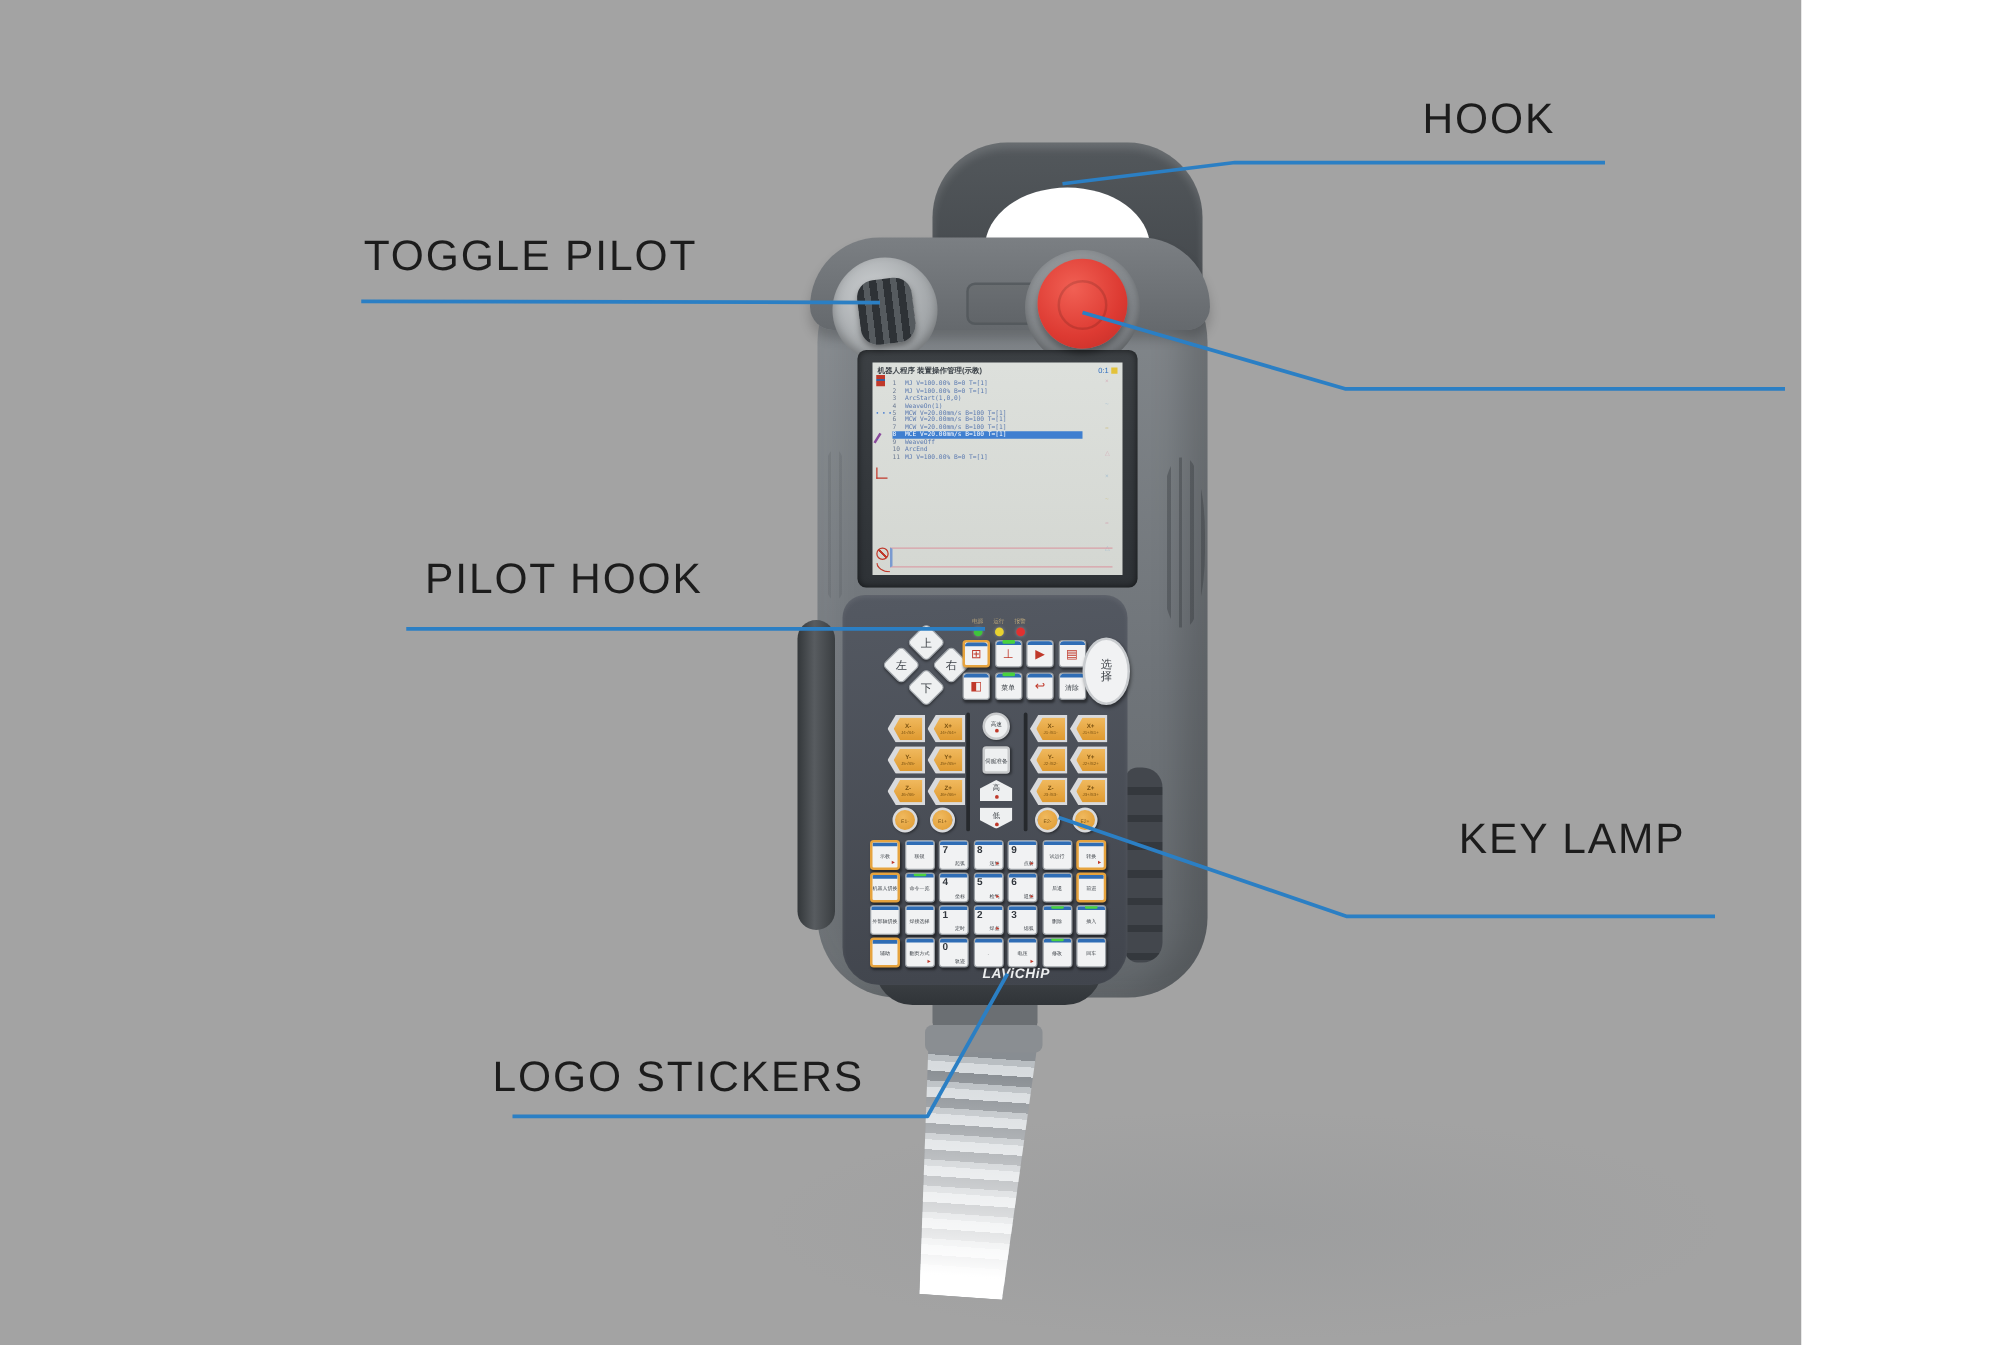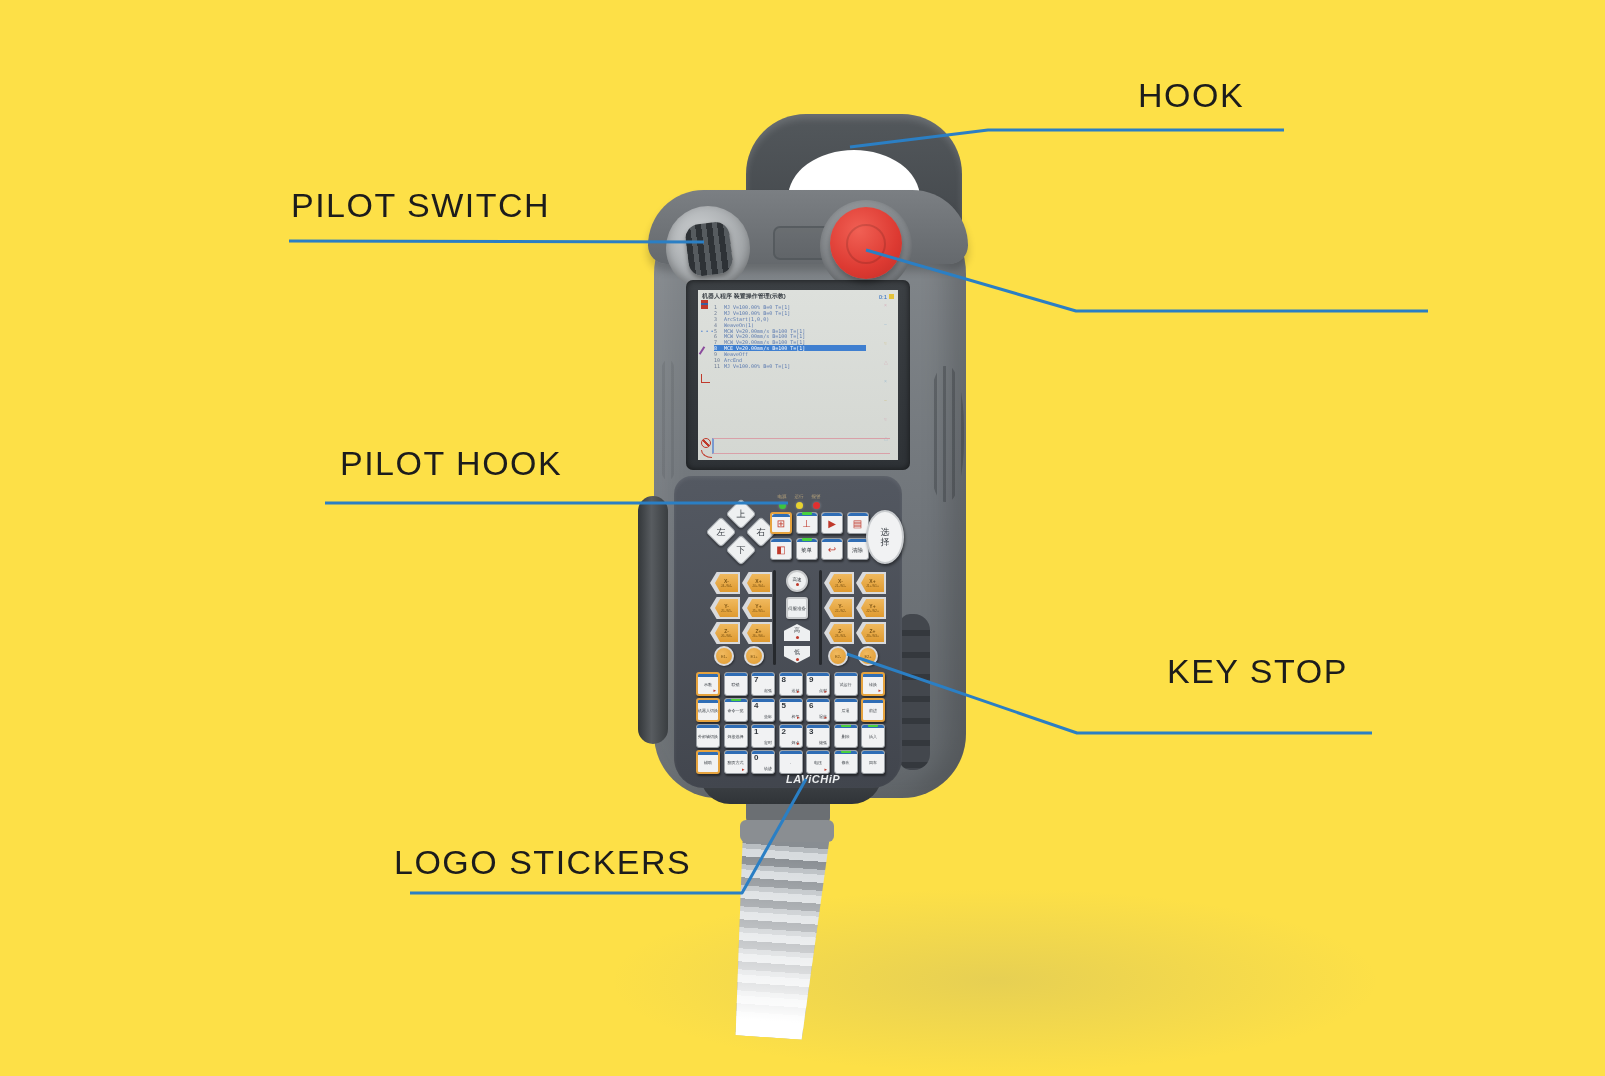--- a/index.html
+++ b/index.html
@@ -1,16 +1,16 @@
 <!DOCTYPE html>
 <html><head>
 <meta charset="utf-8">
 <style>
   html,body{margin:0;padding:0;background:#fff;}
-  .canvas{position:relative;width:1605px;height:1076px;background:#fde047;overflow:hidden;
+  .canvas{position:relative;width:1441px;height:1076px;background:#a3a3a3;overflow:hidden;
           font-family:"Liberation Sans",sans-serif;}
   
   .ann-label{position:absolute;font-size:34px;font-weight:400;color:#1c1c1c;
              letter-spacing:1.5px;white-space:nowrap;z-index:9;}
   #ann-svg{position:absolute;left:0;top:0;z-index:8;pointer-events:none;}
   
   .floor-shadow{position:absolute;left:610px;top:888px;width:770px;height:185px;z-index:0;
     background:radial-gradient(closest-side,rgba(128,133,138,0.18),rgba(255,255,255,0));}
   .hook{position:absolute;left:746px;top:114px;width:216px;height:130px;z-index:1;
     background:linear-gradient(180deg,#53585c,#42464a);border-radius:60px 60px 14px 14px;
@@ -101,21 +101,21 @@
     box-shadow:1px 2px 2px rgba(0,0,0,0.45);display:flex;align-items:center;justify-content:center;}
   .fnkey::before{content:"";position:absolute;left:0;top:0;width:100%;height:3px;background:#2f6db5;
     border-radius:3px 3px 0 0;}
   .fnkey.orange{border:2px solid #e6a33e;}
   .fnicon{font-size:10px;color:#c0392b;line-height:10px;margin-top:2px;}
   .fnlabel{font-size:5.5px;color:#3a3f45;margin-top:2px;}
   .led{position:absolute;left:50%;top:-1px;transform:translateX(-50%);width:10px;height:3px;
     background:#49d23e;border-radius:1px;z-index:1;}
   .selectkey{position:absolute;left:192px;top:34px;width:34px;height:50px;border-radius:50%;
     background:#f1f2f3;border:2px solid #c9cccf;box-shadow:1px 2px 3px rgba(0,0,0,0.45);
-    display:flex;align-items:center;justify-content:center;}
+    display:flex;align-items:center;justify-content:center;font-family:Liberation Mono, monospace;}
   .selectkey div{width:11px;font-size:9px;line-height:10px;color:#3a3f45;text-align:center;}
   .slider{position:absolute;width:3px;height:95px;background:#26292d;border-radius:2px;top:94px;}
   .joggrid{position:absolute;display:grid;grid-template-columns:30px 30px;grid-auto-rows:22px;gap:3px 2px;top:96px;}
   .joggrid.lft{left:36px;} .joggrid.rgt{left:150px;}
   .hexkey{clip-path:polygon(0 50%,22% 0,100% 0,100% 100%,22% 100%);background:#d9dadc;
     padding:2px 2px 2px 5px;box-sizing:border-box;}
   .hexin{width:100%;height:100%;clip-path:polygon(0 50%,22% 0,100% 0,100% 100%,22% 100%);
     background:linear-gradient(180deg,#f0b95e,#df9a30);display:flex;flex-direction:column;
     align-items:center;justify-content:center;}
   .ja{font-size:5px;font-weight:bold;color:#7a5212;line-height:5px;}
@@ -169,23 +169,23 @@
   <svg id="ann-svg" width="1605" height="1076">
     <polyline class="ann-line" points="850,147 988,130 1284,130" fill="none" stroke="#2b7fc4" stroke-width="3" stroke-linejoin="round"></polyline>
     <polyline class="ann-line" points="289,241 704,242" fill="none" stroke="#2b7fc4" stroke-width="3" stroke-linejoin="round"></polyline>
     <polyline class="ann-line" points="866,250 1076,311 1428,311" fill="none" stroke="#2b7fc4" stroke-width="3" stroke-linejoin="round"></polyline>
     <polyline class="ann-line" points="325,503 788,503" fill="none" stroke="#2b7fc4" stroke-width="3" stroke-linejoin="round"></polyline>
     <polyline class="ann-line" points="847,654 1077,733 1372,733" fill="none" stroke="#2b7fc4" stroke-width="3" stroke-linejoin="round"></polyline>
     <polyline class="ann-line" points="806,779 742,893 410,893" fill="none" stroke="#2b7fc4" stroke-width="3" stroke-linejoin="round"></polyline>
   </svg>
 
   <div class="ann-label" style="left:1138px;top:76px;">HOOK</div>
-  <div class="ann-label" style="left:291px;top:186px;">PILOT SWITCH</div>
+  <div class="ann-label" style="left:291px;top:186px;">TOGGLE PILOT</div>
   <div class="ann-label" style="left:340px;top:444px;">PILOT HOOK</div>
-  <div class="ann-label" style="left:1167px;top:652px;">KEY STOP</div>
+  <div class="ann-label" style="left:1167px;top:652px;">KEY LAMP</div>
   <div class="ann-label" style="left:394px;top:843px;">LOGO STICKERS</div>
 
   <div class="hook"></div>
   <div class="hook-hole"></div>
   <div class="body"></div>
   <div class="body-bottom-cap"></div>
   <div class="visor"></div>
   <div class="left-strap"></div>
   <div class="right-grip"></div>
   <div class="ridges r"></div>

